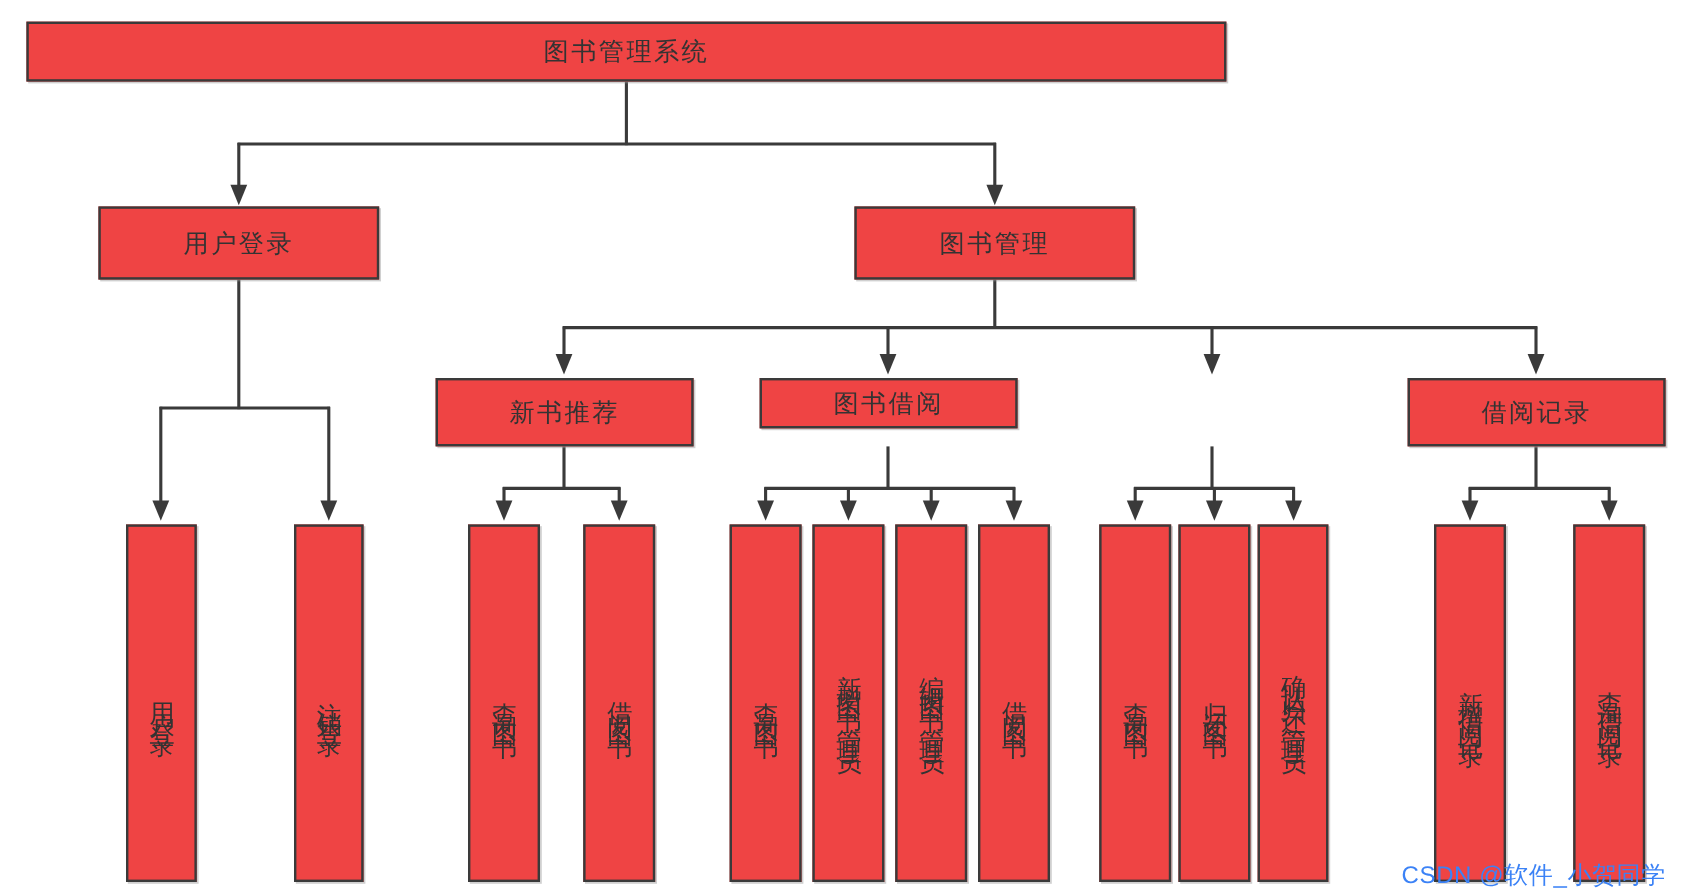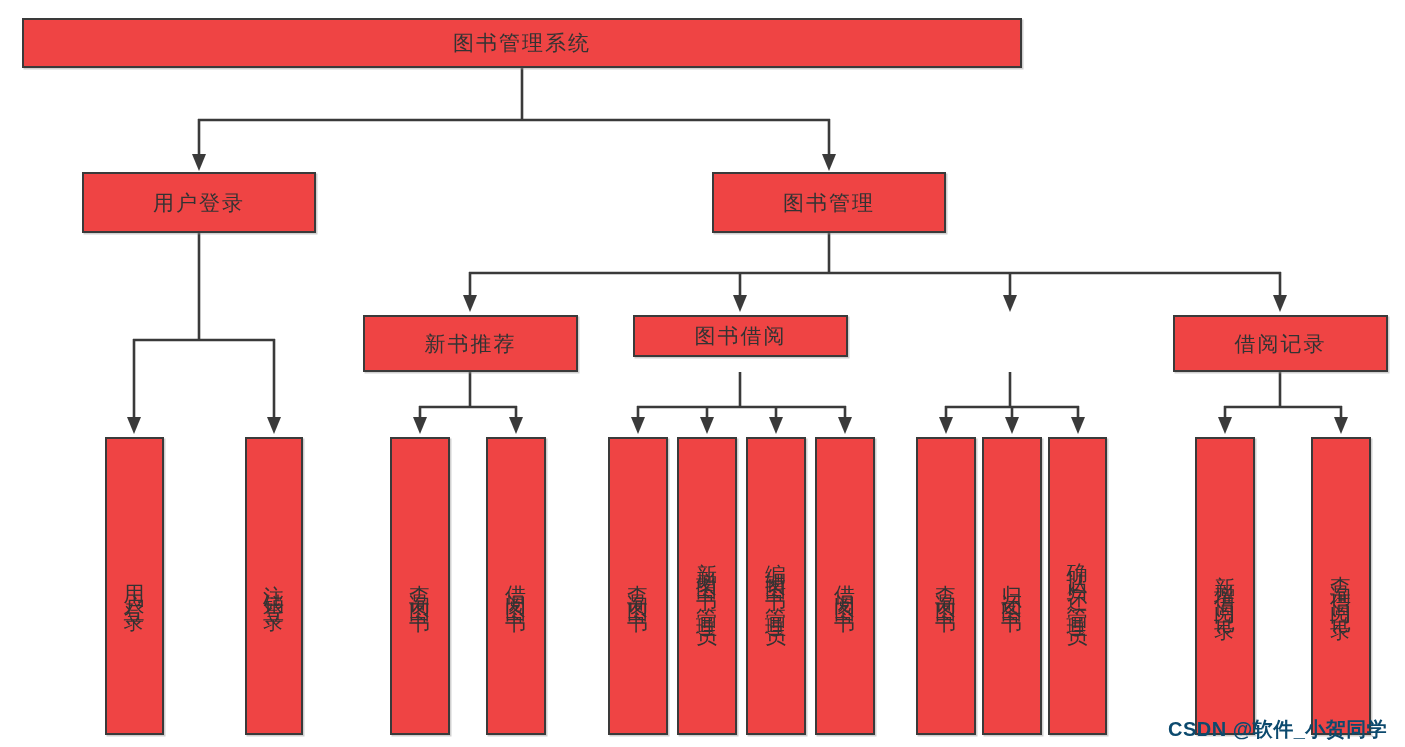--- a/index.html
+++ b/index.html
@@ -44,25 +44,24 @@
     font-size: 21px;
     letter-spacing: 9px;
     line-height: 1;
   }
 
   .watermark {
     position: absolute;
     left: 1168px;
     top: 716px;
     font-size: 20px;
-    color: #0c4a6e;
+    color: #3b82f6;
     letter-spacing: 0.5px;
     white-space: nowrap;
     z-index: 5;
-    font-weight: bold;
   }
 </style>
 </head>
 <body>
 
 <div class="canvas">
 
   <svg class="wires" viewBox="0 0 1405 747" aria-hidden="true">
 
     <g>

